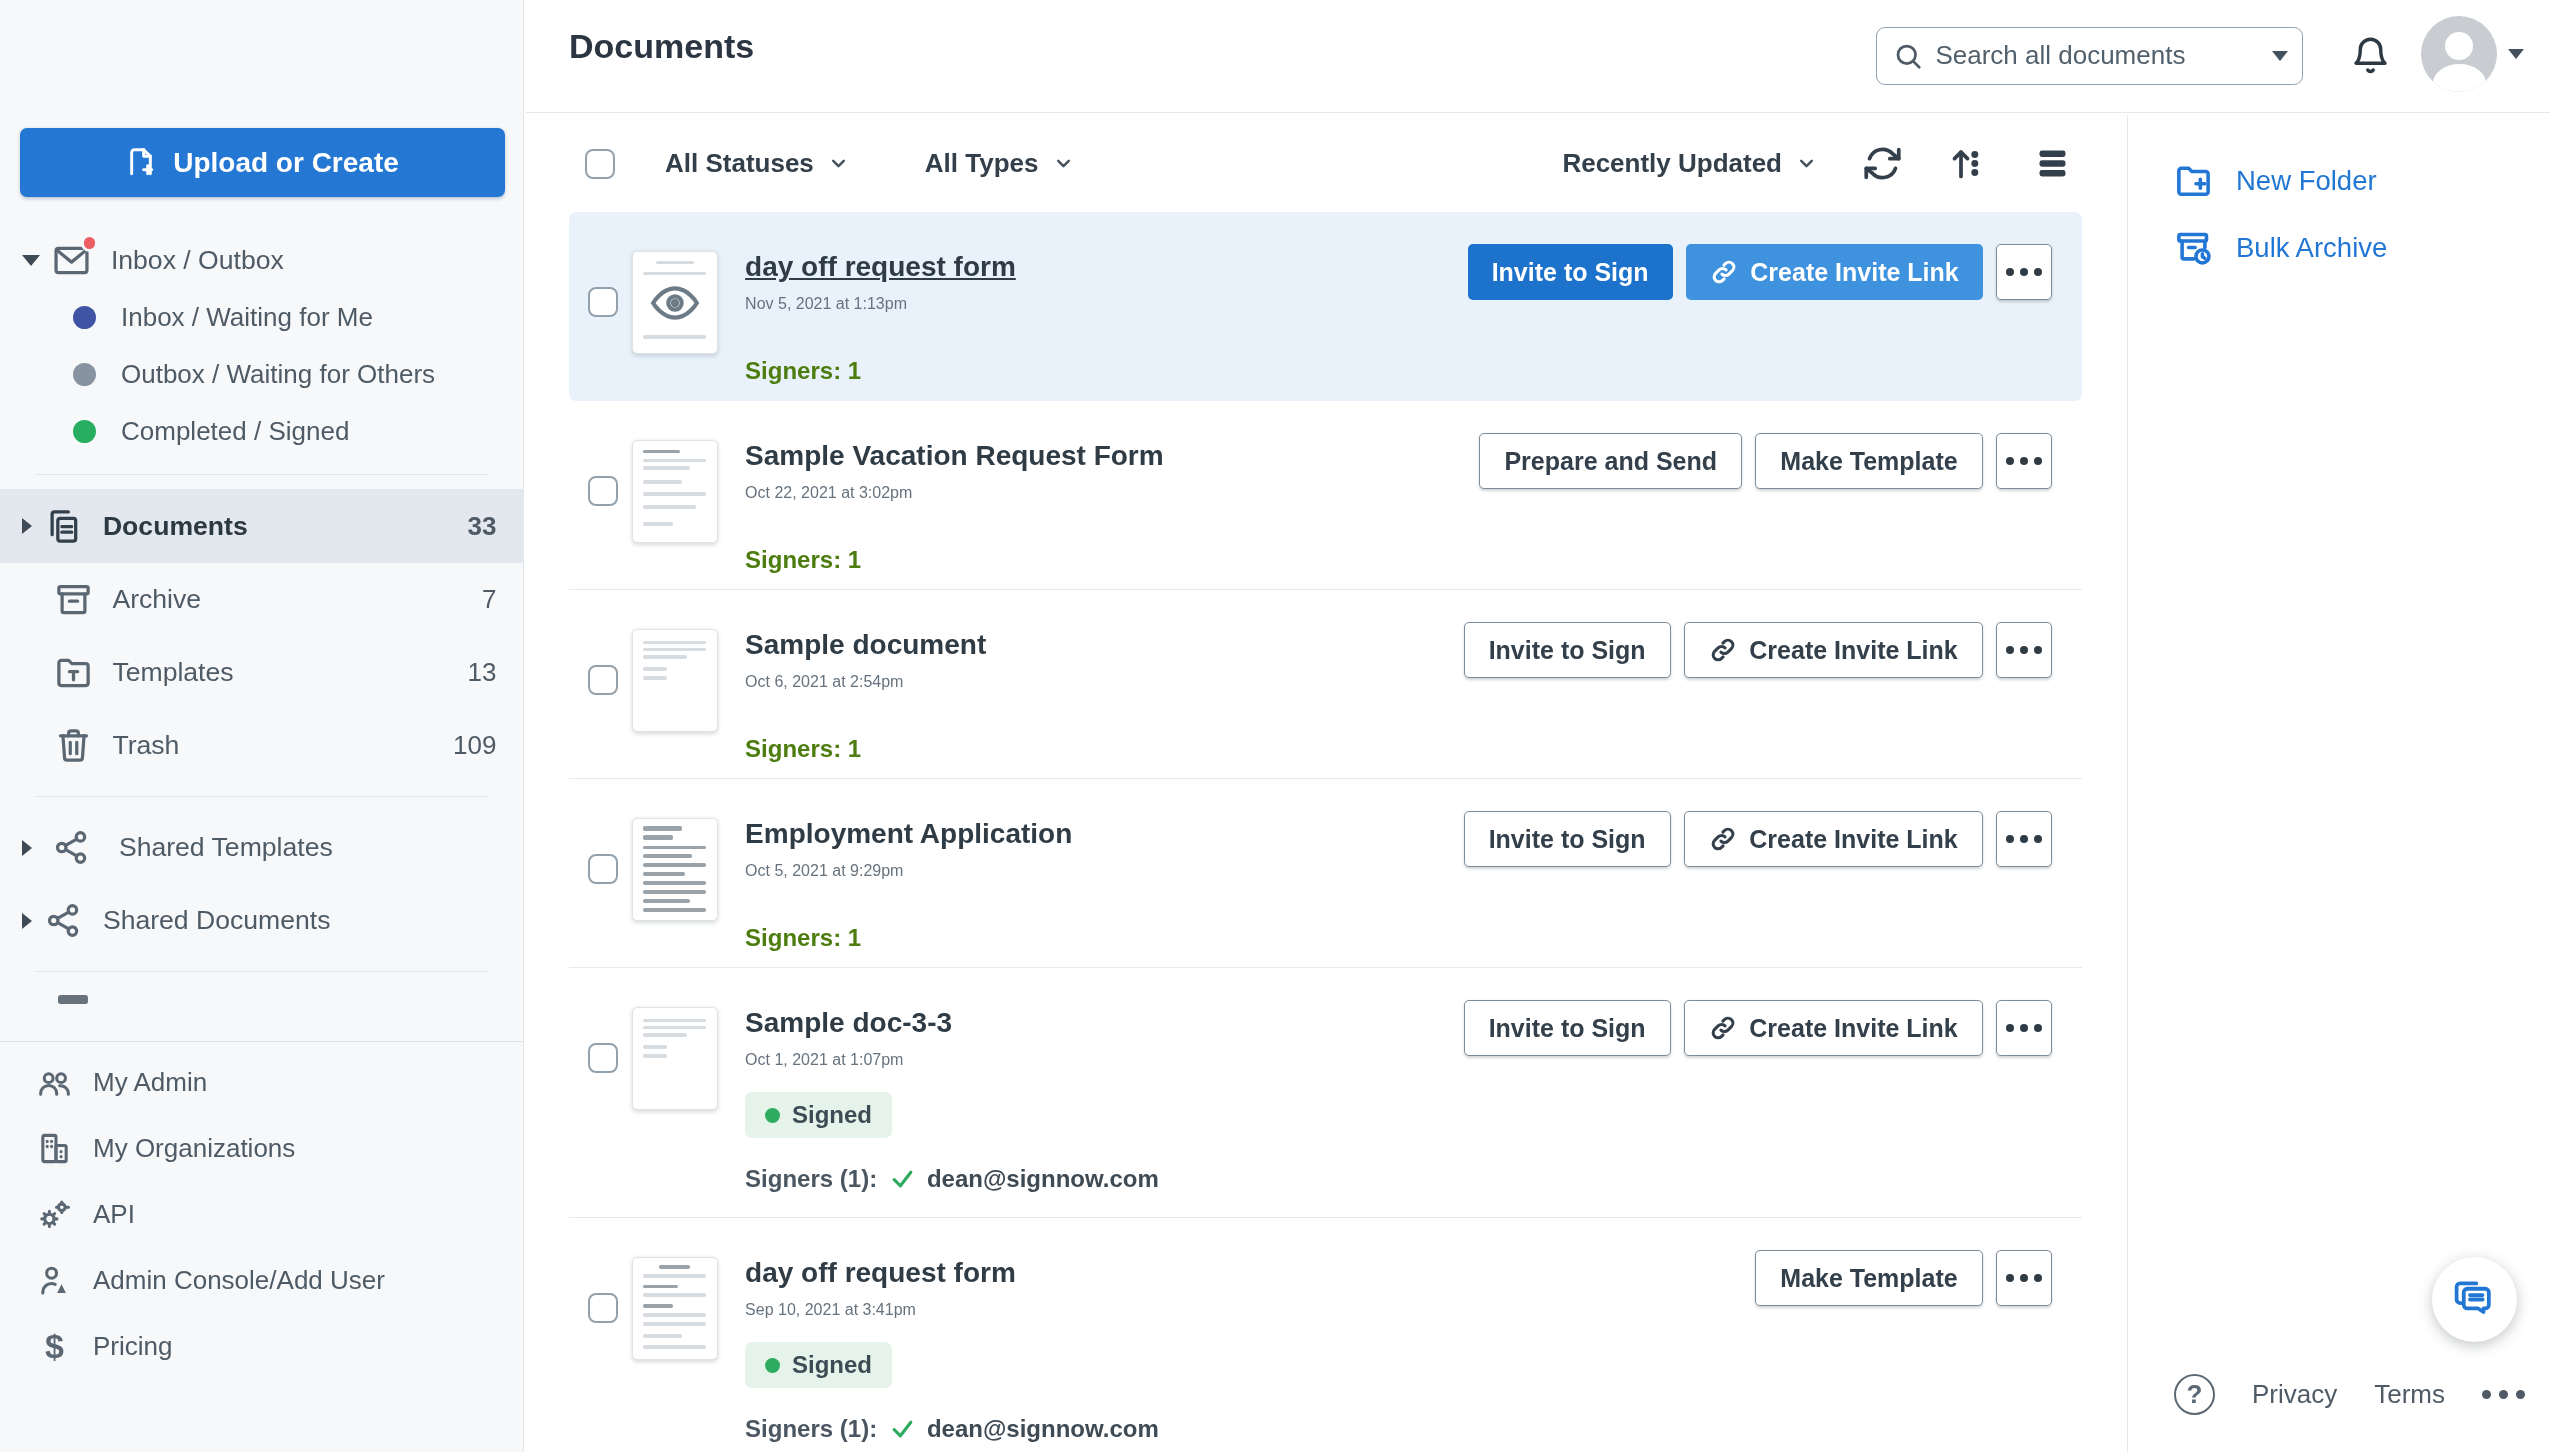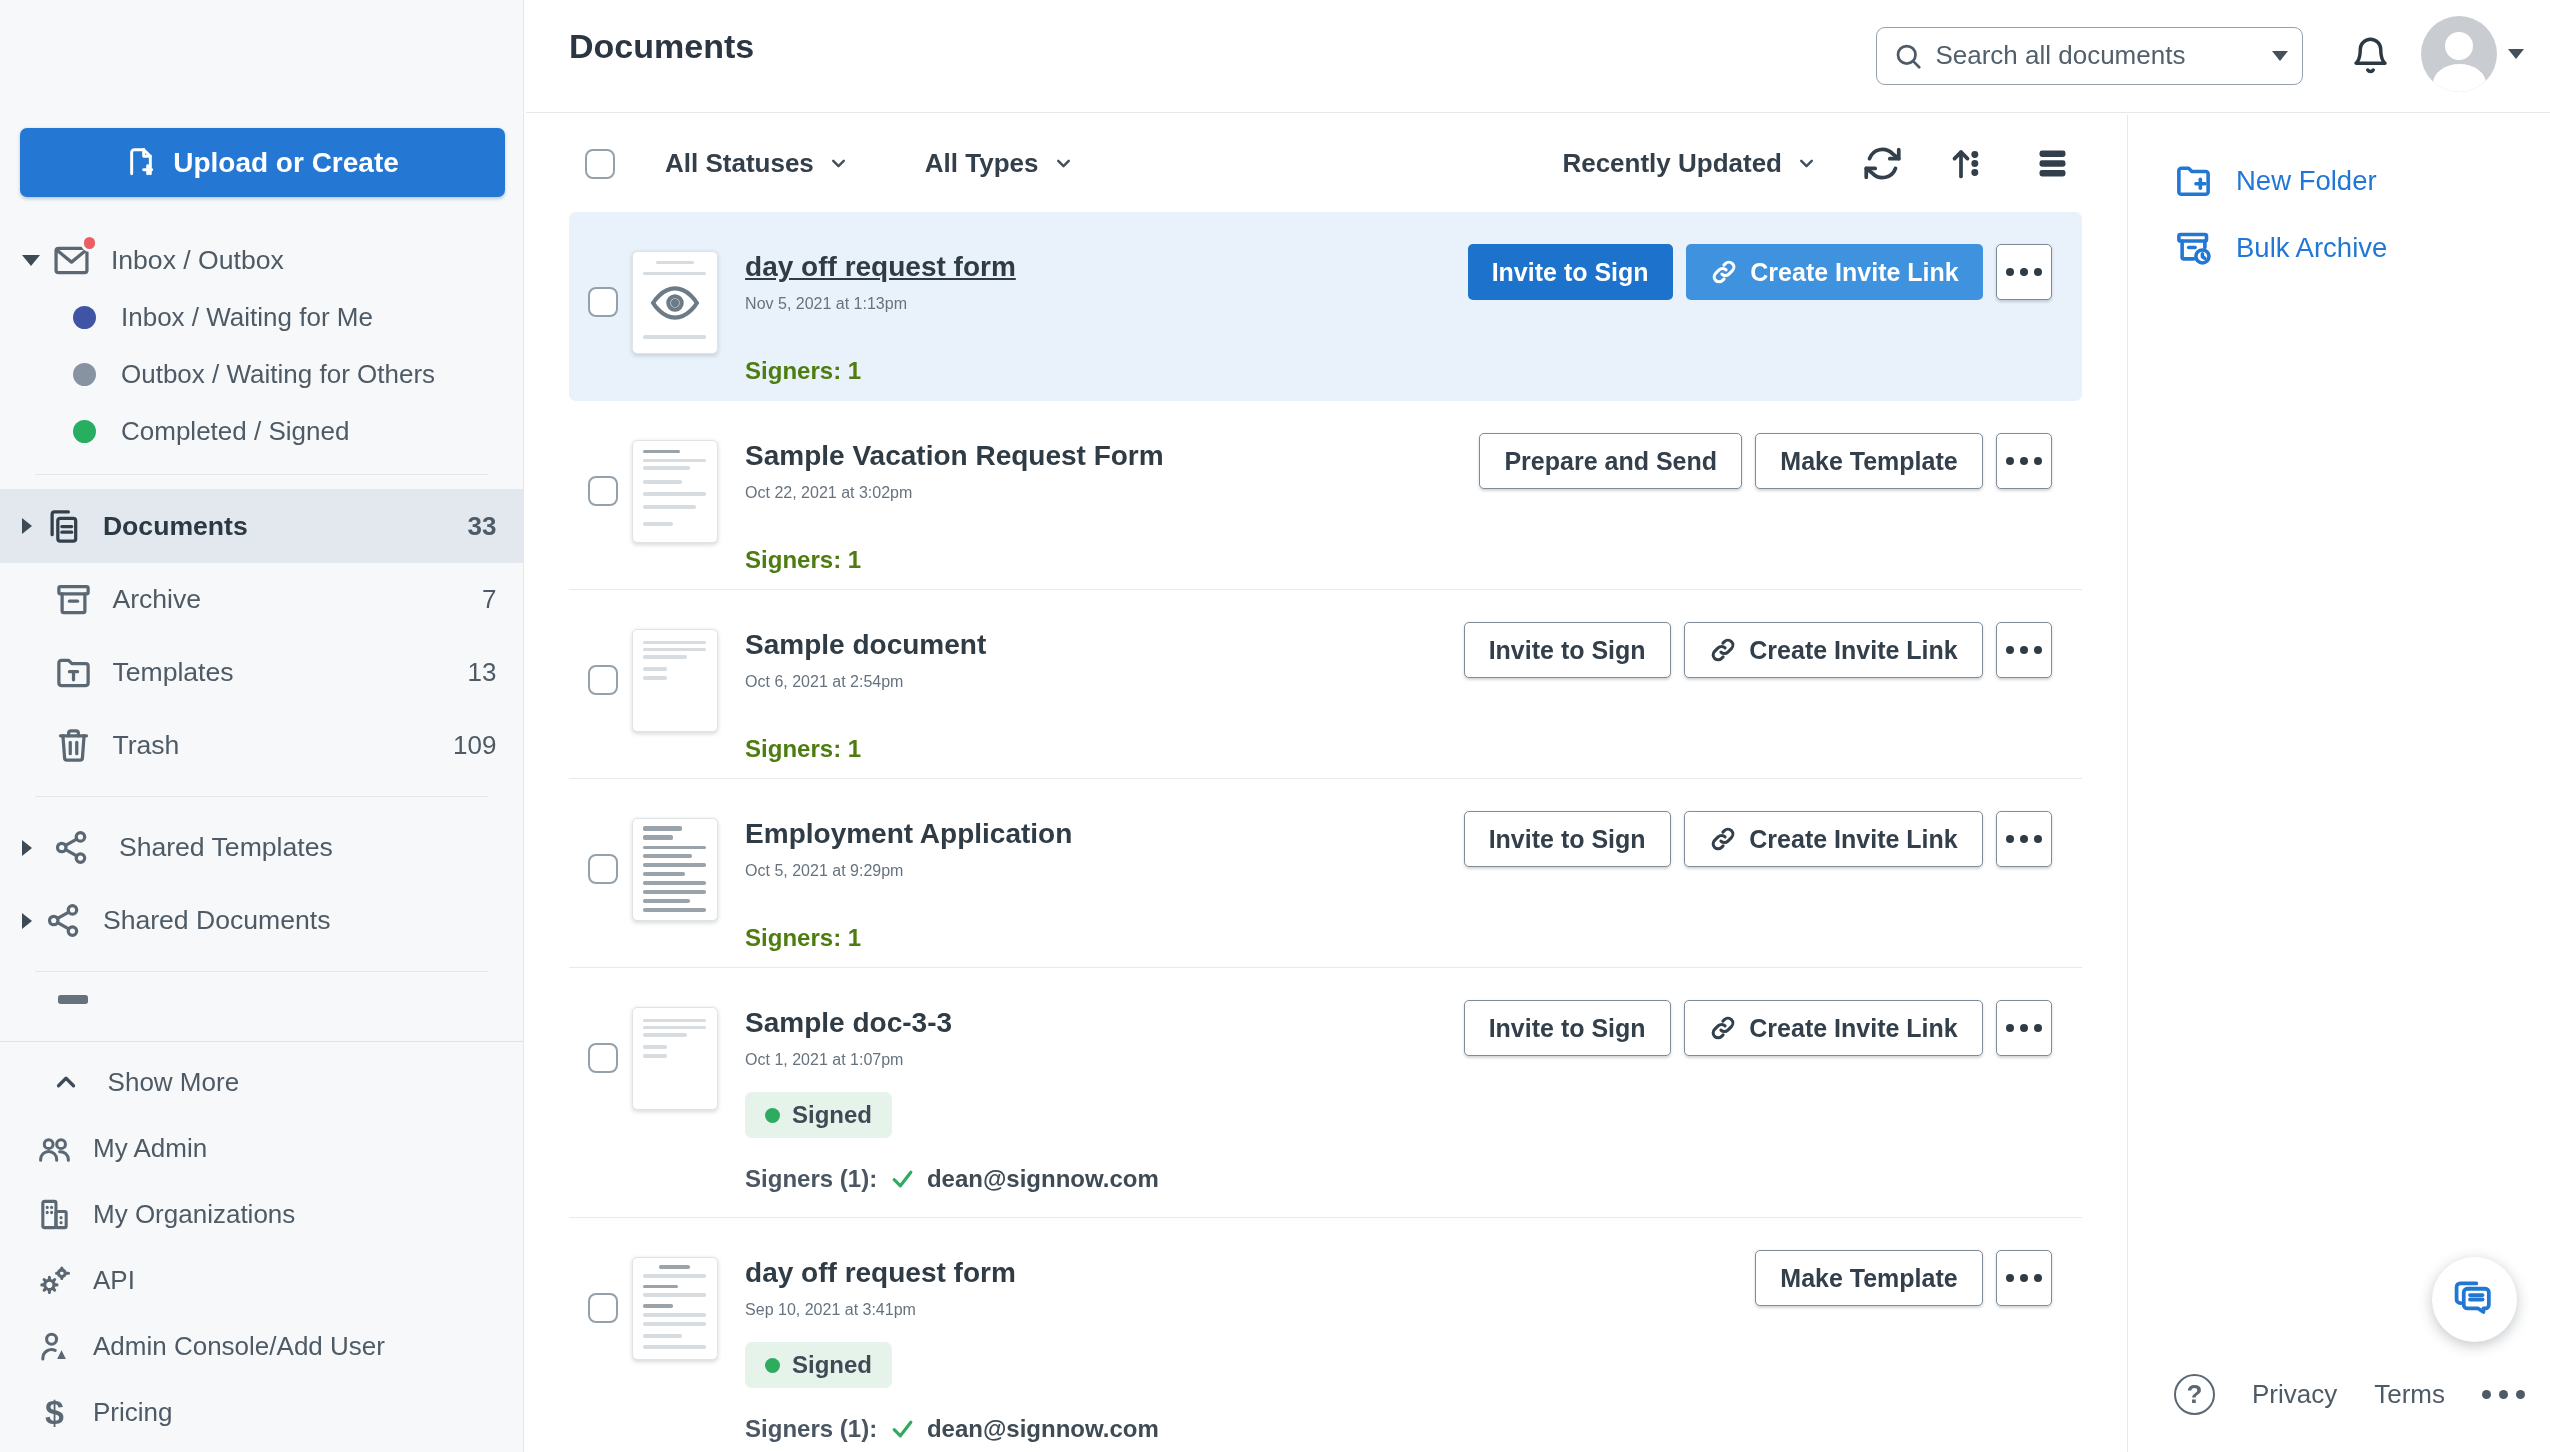--- a/index.html
+++ b/index.html
@@ -253,26 +253,20 @@
           </svg>
       </span>
       <span class="nav-label">Shared Documents</span>
     </div>
 
     <div class="nav-div"></div>
     <div class="hidden-stub"></div>
   </nav>
 
   <div class="sidebar-bottom">
-    <div class="more-row" style="padding-left:44px;">
-      <svg class="chev" viewBox="0 0 24 24" fill="none" stroke="currentColor" stroke-width="2.6" stroke-linecap="round" stroke-linejoin="round">
-          <polyline points="6,15 12,9 18,15"></polyline>
-        </svg>
-      <span>Show More</span>
-    </div>
     <div class="more-row">
       <span class="nav-ic">
         <svg width="35" height="35" viewBox="0 0 24 24" fill="none" stroke="currentColor" stroke-width="2.1" stroke-linecap="round" stroke-linejoin="round">
             <circle cx="8" cy="9" r="3"></circle>
             <circle cx="16.5" cy="9" r="3"></circle>
             <path d="M2.5 20v-.5a5.5 5.5 0 0 1 11 0v.5"></path>
             <path d="M15.5 14.2a5.5 5.5 0 0 1 6 5.3v.5"></path>
           </svg>
       </span>
       <span>My Admin</span>

